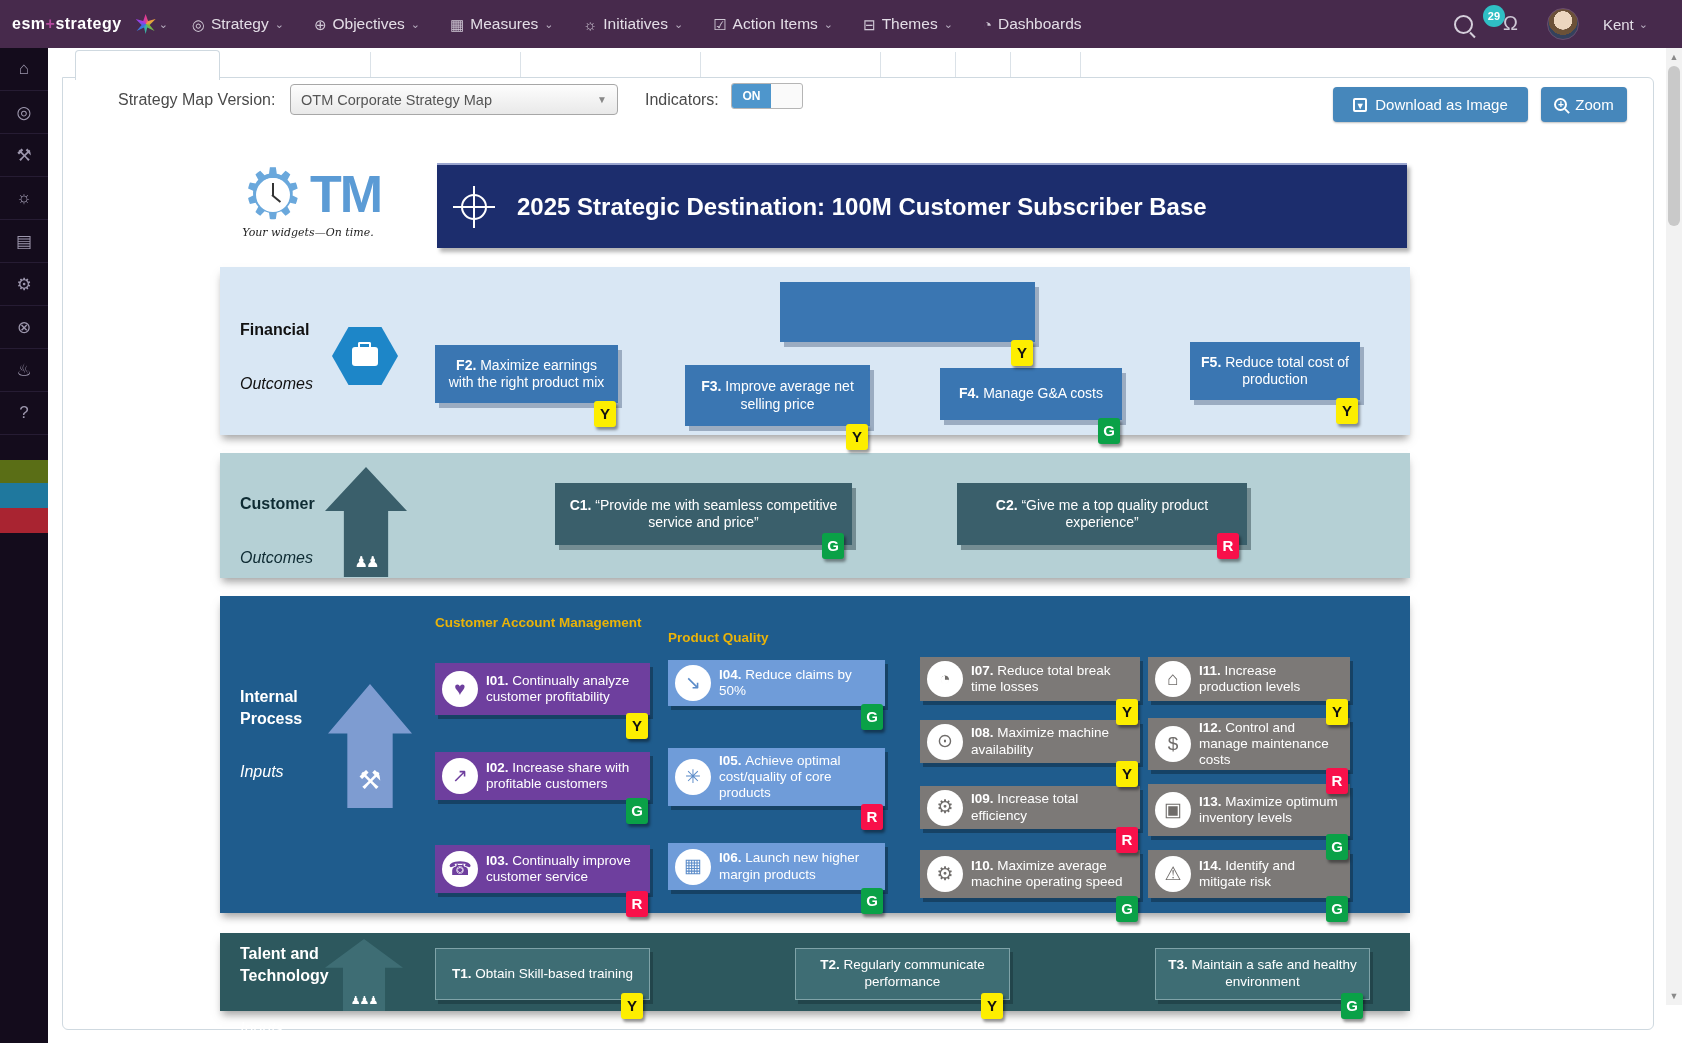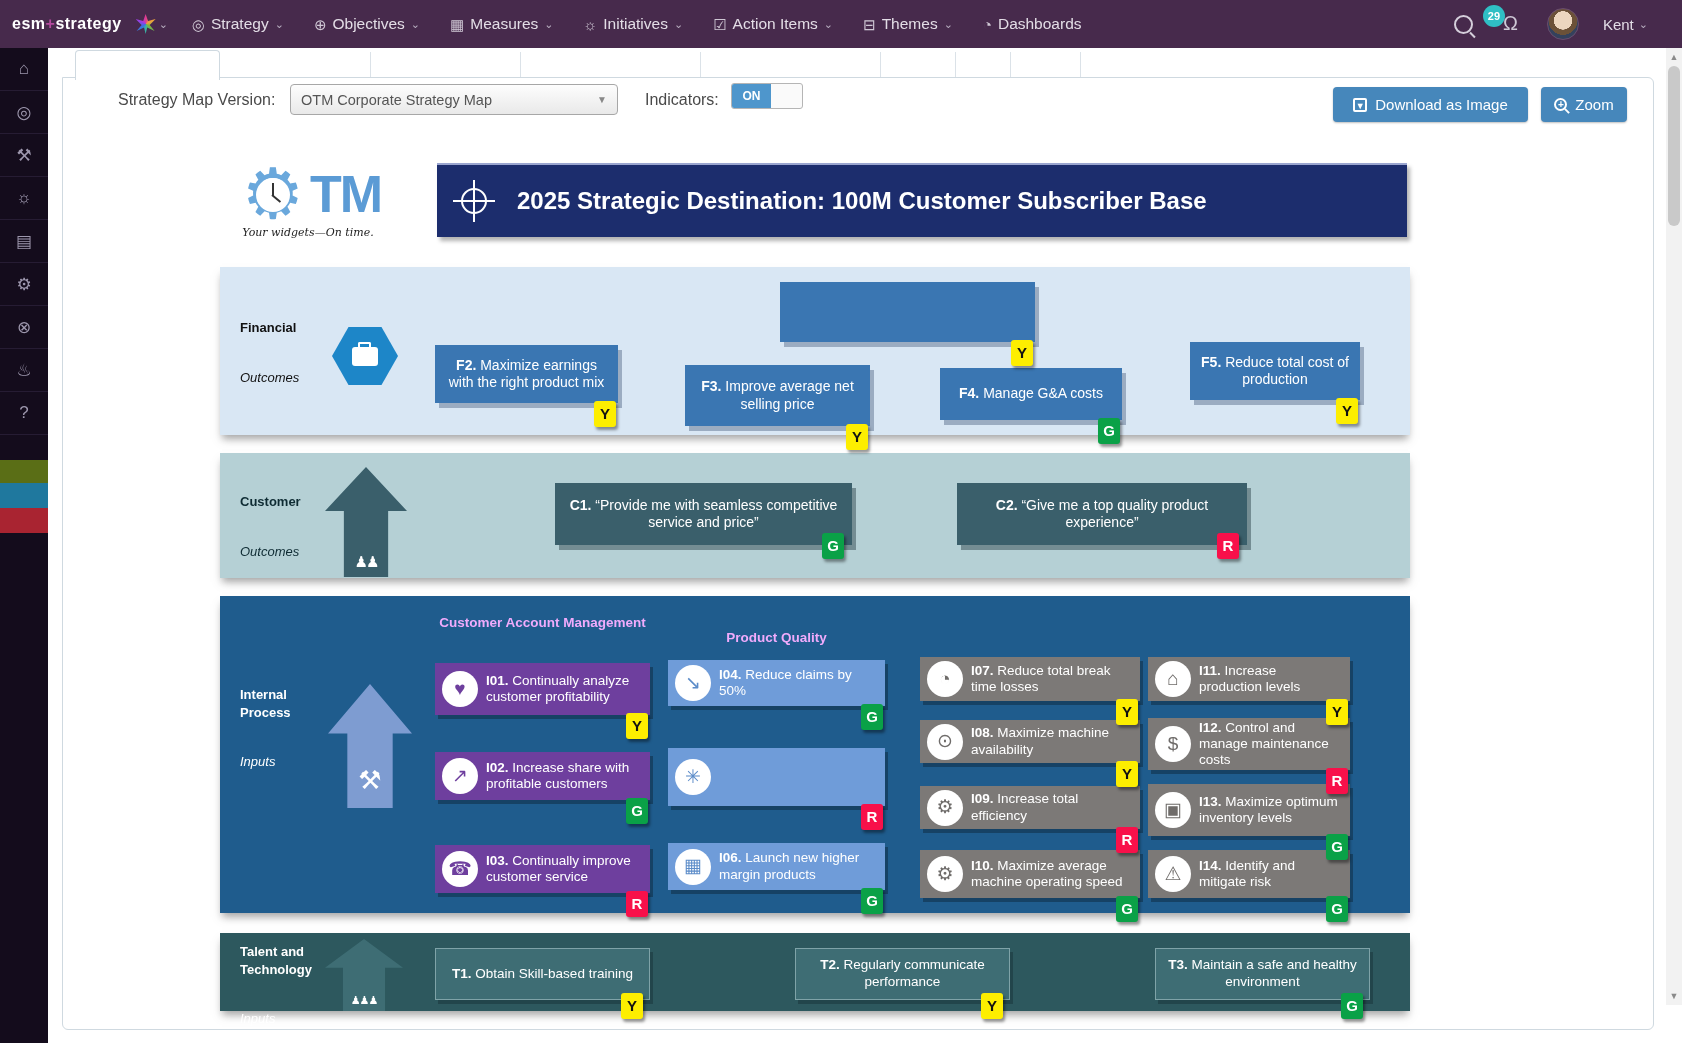--- a/index.html
+++ b/index.html
@@ -72,35 +72,35 @@
   .otm .row{display:flex;align-items:center;}
   .logo-gear{position:relative;width:70px;height:72px;}
   .logo-gear .g{font-size:70px;color:#6aa8dc;line-height:72px;display:block;text-align:center;}
   .clockface{position:absolute;left:18px;top:20px;width:34px;height:34px;background:#fff;border-radius:50%;}
   .clockface::before{content:"";position:absolute;left:16px;top:5px;width:2px;height:13px;background:#333;}
   .clockface::after{content:"";position:absolute;left:16px;top:16px;width:11px;height:2px;background:#333;transform:rotate(40deg);transform-origin:left center;}
   .otm .tm{font-size:52px;font-weight:bold;color:#5b9bd5;letter-spacing:-2px;margin-left:2px;line-height:72px;}
   .otm .tagline{font-family:"DejaVu Serif",serif;font-style:italic;font-size:11px;color:#222;margin-top:-4px;text-align:center;width:140px;}
 
   
-  .banner{position:absolute;left:437px;top:163px;width:970px;height:74px;background:#1c2d6d;border-top:2px solid #9aa5cf;
+  .banner{position:absolute;left:437px;top:163px;width:970px;height:85px;background:#1c2d6d;border-top:2px solid #9aa5cf;
           box-sizing:border-box;display:flex;align-items:center;box-shadow:3px 4px 4px rgba(0,0,0,.3);}
   .crosshair{position:relative;width:42px;height:42px;margin:0 22px 0 16px;flex:0 0 auto;}
   .crosshair .c{position:absolute;left:8px;top:8px;width:26px;height:26px;border:2px solid #fff;border-radius:50%;box-sizing:border-box;}
   .crosshair .v{position:absolute;left:20px;top:0;width:2px;height:42px;background:#fff;}
   .crosshair .h{position:absolute;top:20px;left:0;height:2px;width:42px;background:#fff;}
   .banner-title{color:#fff;font-size:24px;font-weight:bold;}
 
   
   .band{position:absolute;left:220px;width:1190px;box-shadow:0 6px 8px -2px rgba(90,90,90,.55);}
   #band-financial{top:267px;height:168px;background:#d9e7f4;}
   #band-customer{top:453px;height:125px;background:#b5d0d5;}
   #band-internal{top:596px;height:317px;background:#1f5c8d;}
   #band-talent{top:933px;height:78px;background:#2d585e;}
-  .plabel{position:absolute;left:20px;font-size:13px;line-height:1.35;}
+  .plabel{position:absolute;left:20px;font-size:16px;line-height:1.35;}
   .plabel .b{font-weight:bold;} .plabel .i{font-style:italic;margin-top:32px;}
   #band-financial .plabel{top:52px;color:#111;width:90px;}
   #band-customer .plabel{top:40px;color:#0e2b33;width:90px;}
   #band-internal .plabel{top:90px;color:#fff;width:80px;}
   #band-talent .plabel{top:10px;color:#fff;width:110px;}
 
   .hex{position:absolute;left:112px;top:60px;width:66px;height:58px;background:#1d86c8;
        clip-path:polygon(25% 0,75% 0,100% 50%,75% 100%,25% 100%,0 50%);display:flex;align-items:center;justify-content:center;}
   .case{width:26px;height:19px;background:#fff;border-radius:3px;position:relative;}
   .case::before{content:"";position:absolute;top:-5px;left:6px;width:13px;height:6px;border:2px solid #fff;border-bottom:none;
@@ -118,21 +118,21 @@
   .fin{background:#3a76b2;box-shadow:4px 5px 0 rgba(40,62,96,.35);}
   .cust{background:#3a5f6b;box-shadow:4px 5px 0 rgba(20,40,48,.4);}
   .tbox{background:#3e6d74;border:1px solid #7fa3a8;box-shadow:3px 4px 0 rgba(15,35,40,.35);font-size:13.5px;}
   .ibox{position:absolute;display:flex;align-items:center;gap:8px;padding:3px 7px;color:#fff;font-size:13.5px;
         line-height:1.2;text-align:left;box-sizing:border-box;box-shadow:3px 4px 0 rgba(0,0,0,.28);cursor:pointer;}
   .ic-circle{flex:0 0 36px;width:36px;height:36px;border-radius:50%;background:#fff;display:flex;align-items:center;
              justify-content:center;font-size:19px;}
   .col-purple{background:#6e3f9e;} .col-purple .ic-circle{color:#6e3f9e;}
   .col-lightblue{background:#6f9cd9;} .col-lightblue .ic-circle{color:#5c8cc9;}
   .col-gray{background:#7c7977;} .col-gray .ic-circle{color:#6f6c6a;}
-  .iheader{position:absolute;color:#f0abfc;font-weight:bold;font-size:13.5px;text-align:center;line-height:1.3;}
+  .iheader{position:absolute;color:#eab308;font-weight:bold;font-size:13.5px;text-align:left;line-height:1.3;}
   #ih-0{left:215px;top:18px;width:215px;}
   #ih-1{left:448px;top:33px;width:217px;}
   #ih-2{left:700px;top:33px;width:430px;}
 
   .badge{position:absolute;right:2px;bottom:-24px;width:22px;height:26px;border-radius:3px;display:flex;align-items:center;
          justify-content:center;font-weight:bold;font-size:15px;box-shadow:2px 3px 3px rgba(0,0,0,.4);z-index:6;}
   .cust .badge{bottom:-14px;right:8px;}
   .tbox .badge{bottom:-20px;right:6px;}
 
   
@@ -380,20 +380,21 @@
         <span><b>I03. </b>Continually improve customer service</span>
         <span class="badge" style="background: rgb(248, 16, 74); color: rgb(255, 255, 255);">R</span>
       </div>
       <div class="ibox col-lightblue b-I04">
         <span class="ic-circle">↘</span>
         <span><b>I04. </b>Reduce claims by 50%</span>
         <span class="badge" style="background: rgb(10, 161, 71); color: rgb(255, 255, 255);">G</span>
       </div>
       <div class="ibox col-lightblue b-I05">
         <span class="ic-circle">✳</span>
+        <span><b>I05. </b>Achieve optimal cost/quality of core products</span>
         <span class="badge" style="background: rgb(248, 16, 74); color: rgb(255, 255, 255);">R</span>
       </div>
       <div class="ibox col-lightblue b-I06">
         <span class="ic-circle">▦</span>
         <span><b>I06. </b>Launch new higher margin products</span>
         <span class="badge" style="background: rgb(10, 161, 71); color: rgb(255, 255, 255);">G</span>
       </div>
       <div class="ibox col-gray b-I07">
         <span class="ic-circle">◔</span>
         <span><b>I07. </b>Reduce total break time losses</span>

